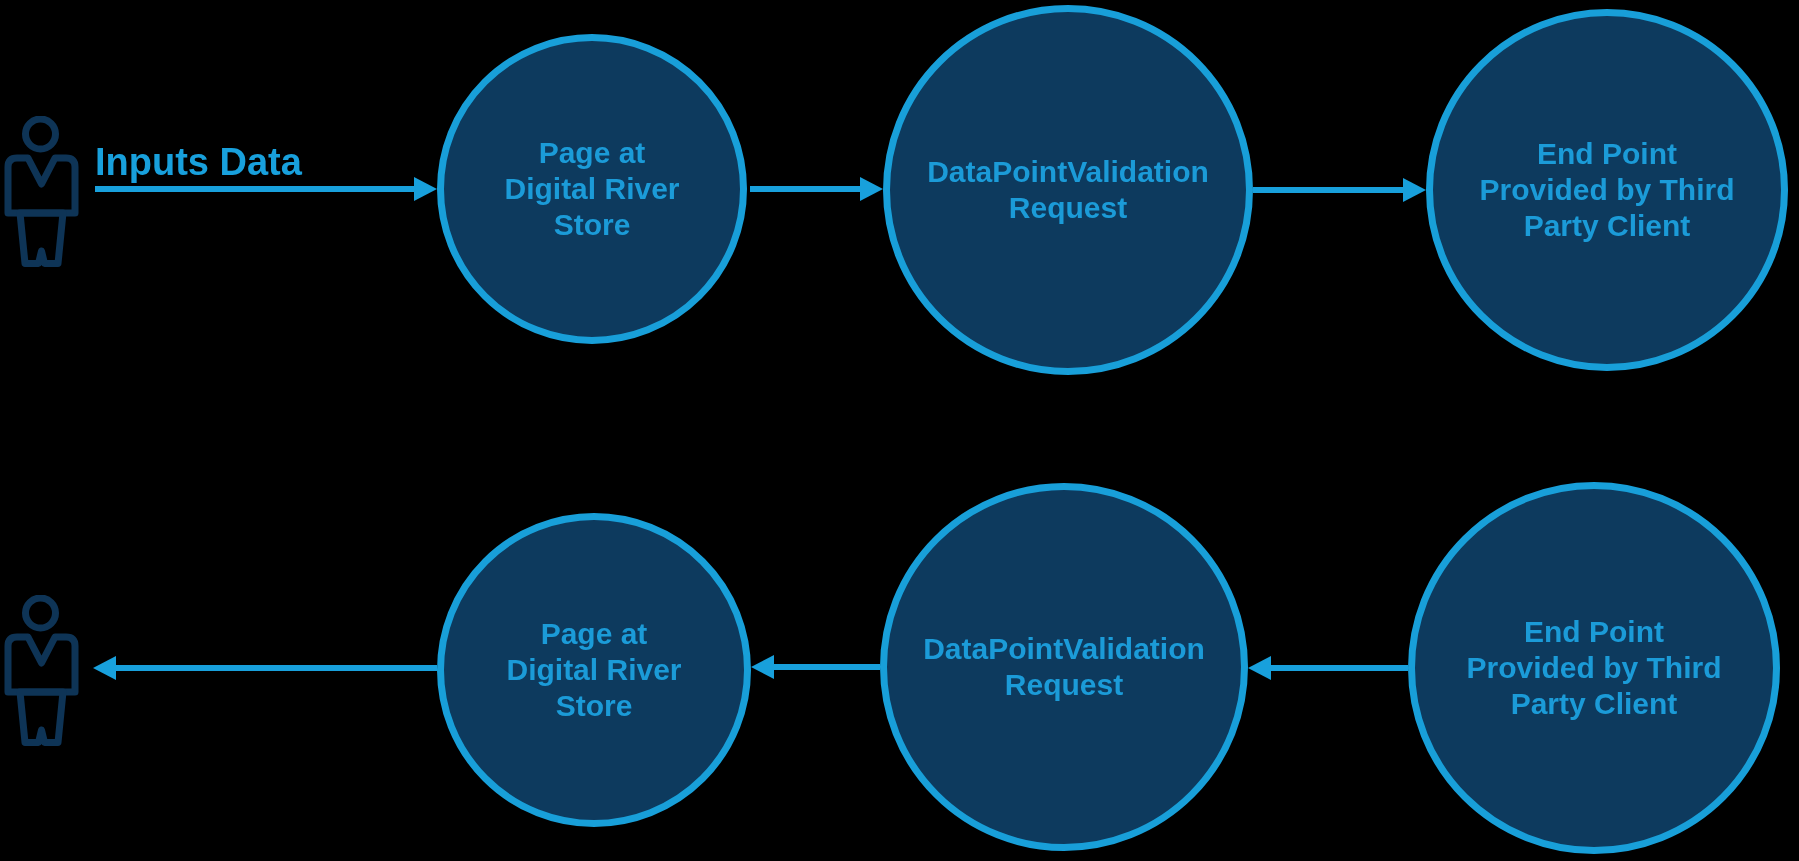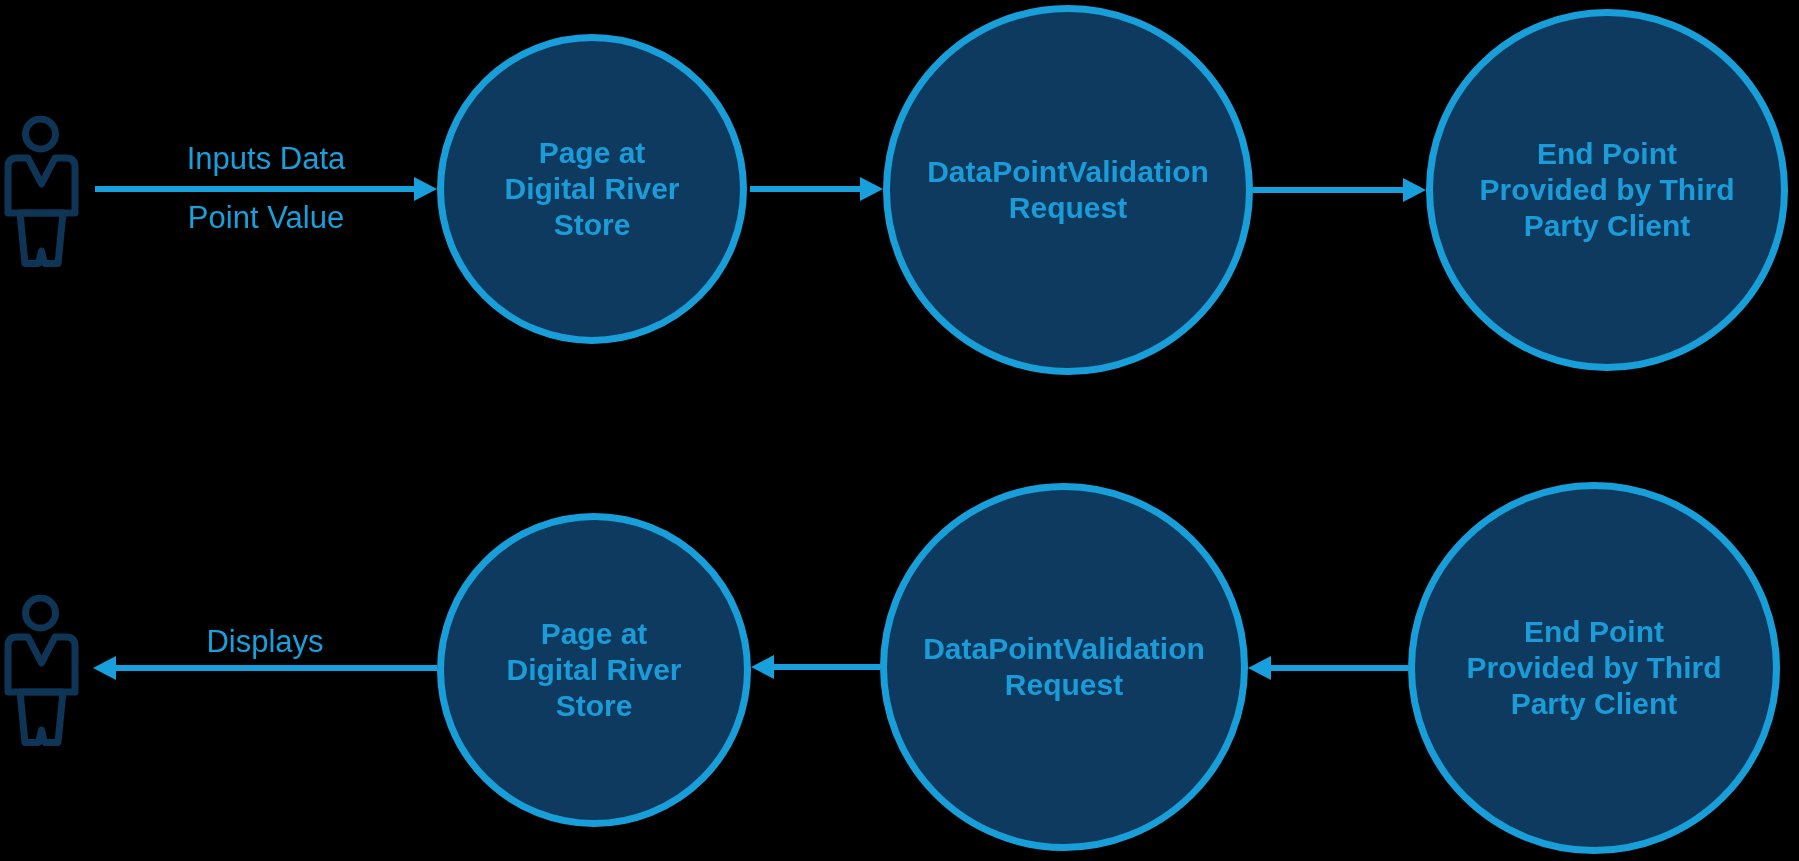--- a/index.html
+++ b/index.html
@@ -29,22 +29,22 @@
   .head-left { width:0; height:0; border-top:12px solid transparent;
     border-bottom:12px solid transparent; border-right:23px solid #18a0dc; }
   .a1 { left:95px;  top:177px; width:342px; }
   .a2 { left:750px; top:177px; width:133px; }
   .a3 { left:1253px;top:178px; width:173px; }
   .a4 { left:93px;  top:656px; width:344px; }
   .a5 { left:751px; top:655px; width:129px; }
   .a6 { left:1248px;top:656px; width:160px; }
 
   .label {
-    position:absolute; color:#18a0dc; font-weight:normal;
-    font-size:31px; text-align:center; white-space:nowrap;
+    position:absolute; color:#18a0dc; font-weight:bold;
+    font-size:38px; white-space:nowrap;
   }
   .l-in1  { left:95px; width:342px; top:141px; }
   .l-in2  { left:95px; width:342px; top:200px; }
   .l-out1 { left:93px; width:344px; top:624px; }
   .l-out2 { left:93px; width:344px; top:682px; }
 
   .person { position:absolute; width:77px; height:151px; }
   .p-top    { left:3px; top:116px; }
   .p-bottom { left:3px; top:595px; }
   .person circle, .person path {
@@ -69,21 +69,20 @@
   <div class="arrow a2">
     <div class="shaft"></div>
     <div class="head-right"></div>
   </div>
   <div class="arrow a3">
     <div class="shaft"></div>
     <div class="head-right"></div>
   </div>
 
   <div class="label l-in1">Inputs Data</div>
-  <div class="label l-in2">Point Value</div>
 
   <div class="node n1">
     <span>Page at
 Digital River
 Store</span>
   </div>
   <div class="node n2">
     <span>DataPointValidation
 Request</span>
   </div>
@@ -105,21 +104,20 @@
   </div>
   <div class="arrow a5">
     <div class="head-left"></div>
     <div class="shaft"></div>
   </div>
   <div class="arrow a6">
     <div class="head-left"></div>
     <div class="shaft"></div>
   </div>
 
-  <div class="label l-out1">Displays</div>
 
   <div class="node n4">
     <span>Page at
 Digital River
 Store</span>
   </div>
   <div class="node n5">
     <span>DataPointValidation
 Request</span>
   </div>

